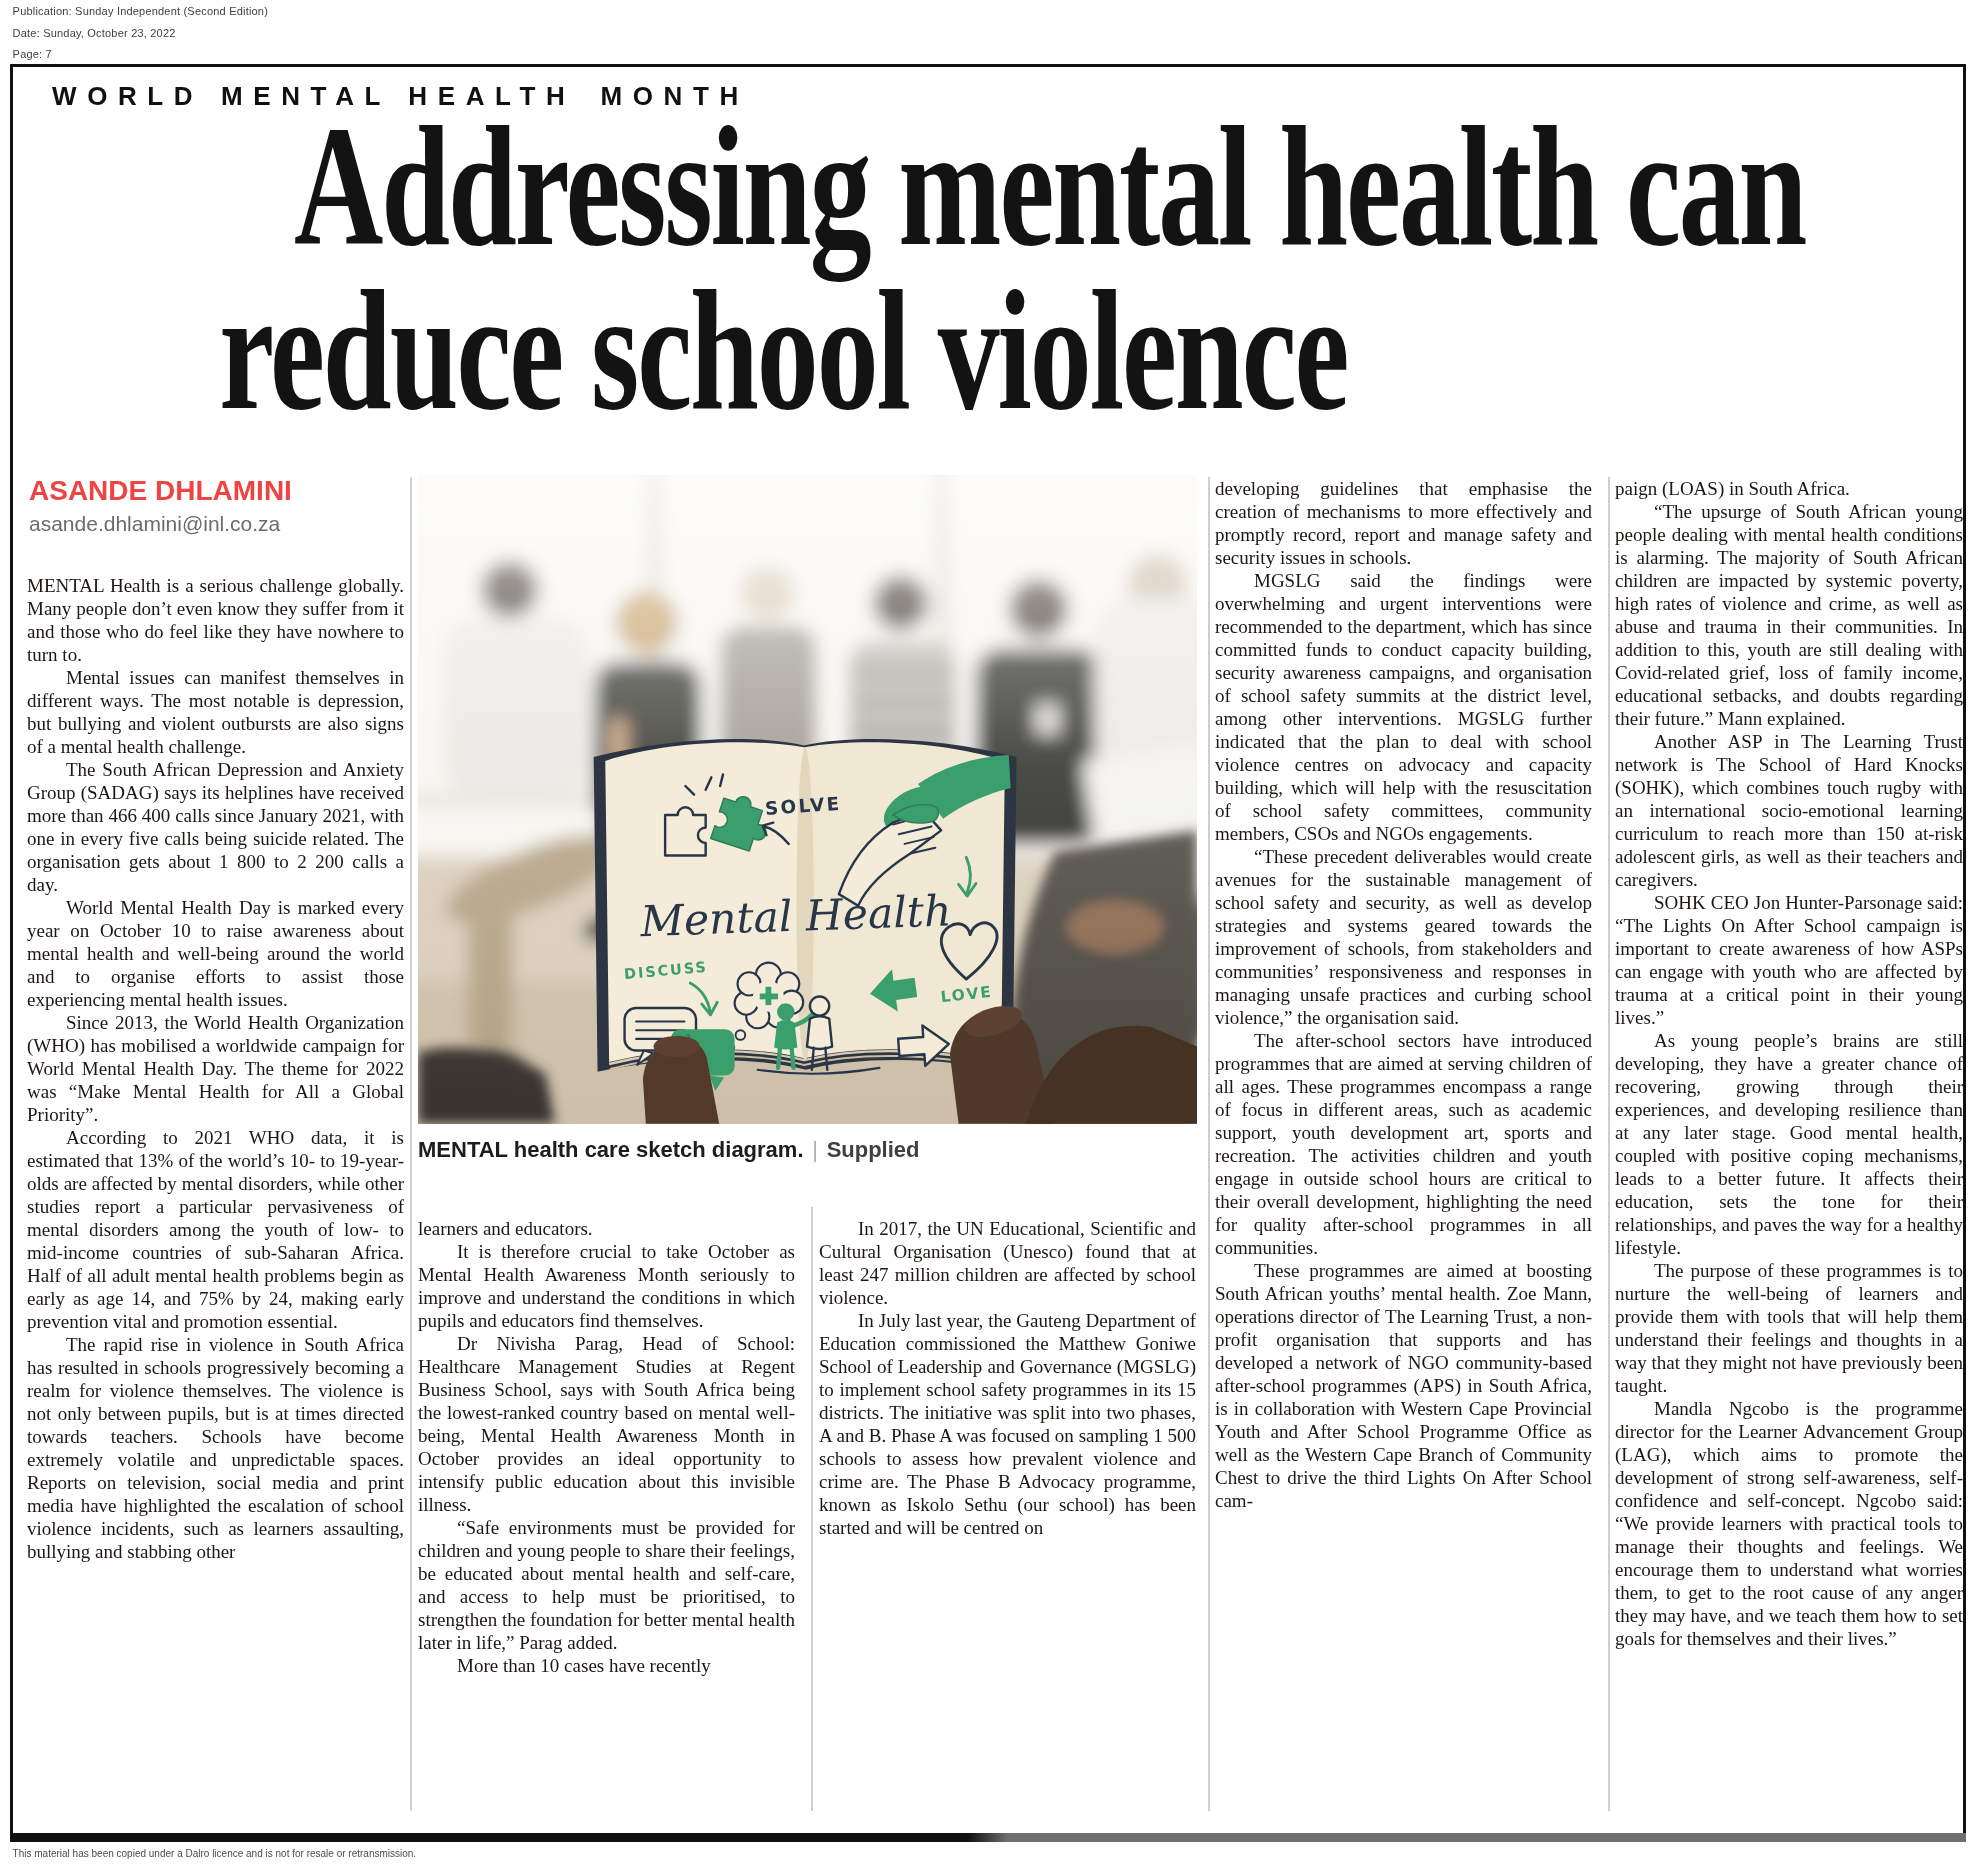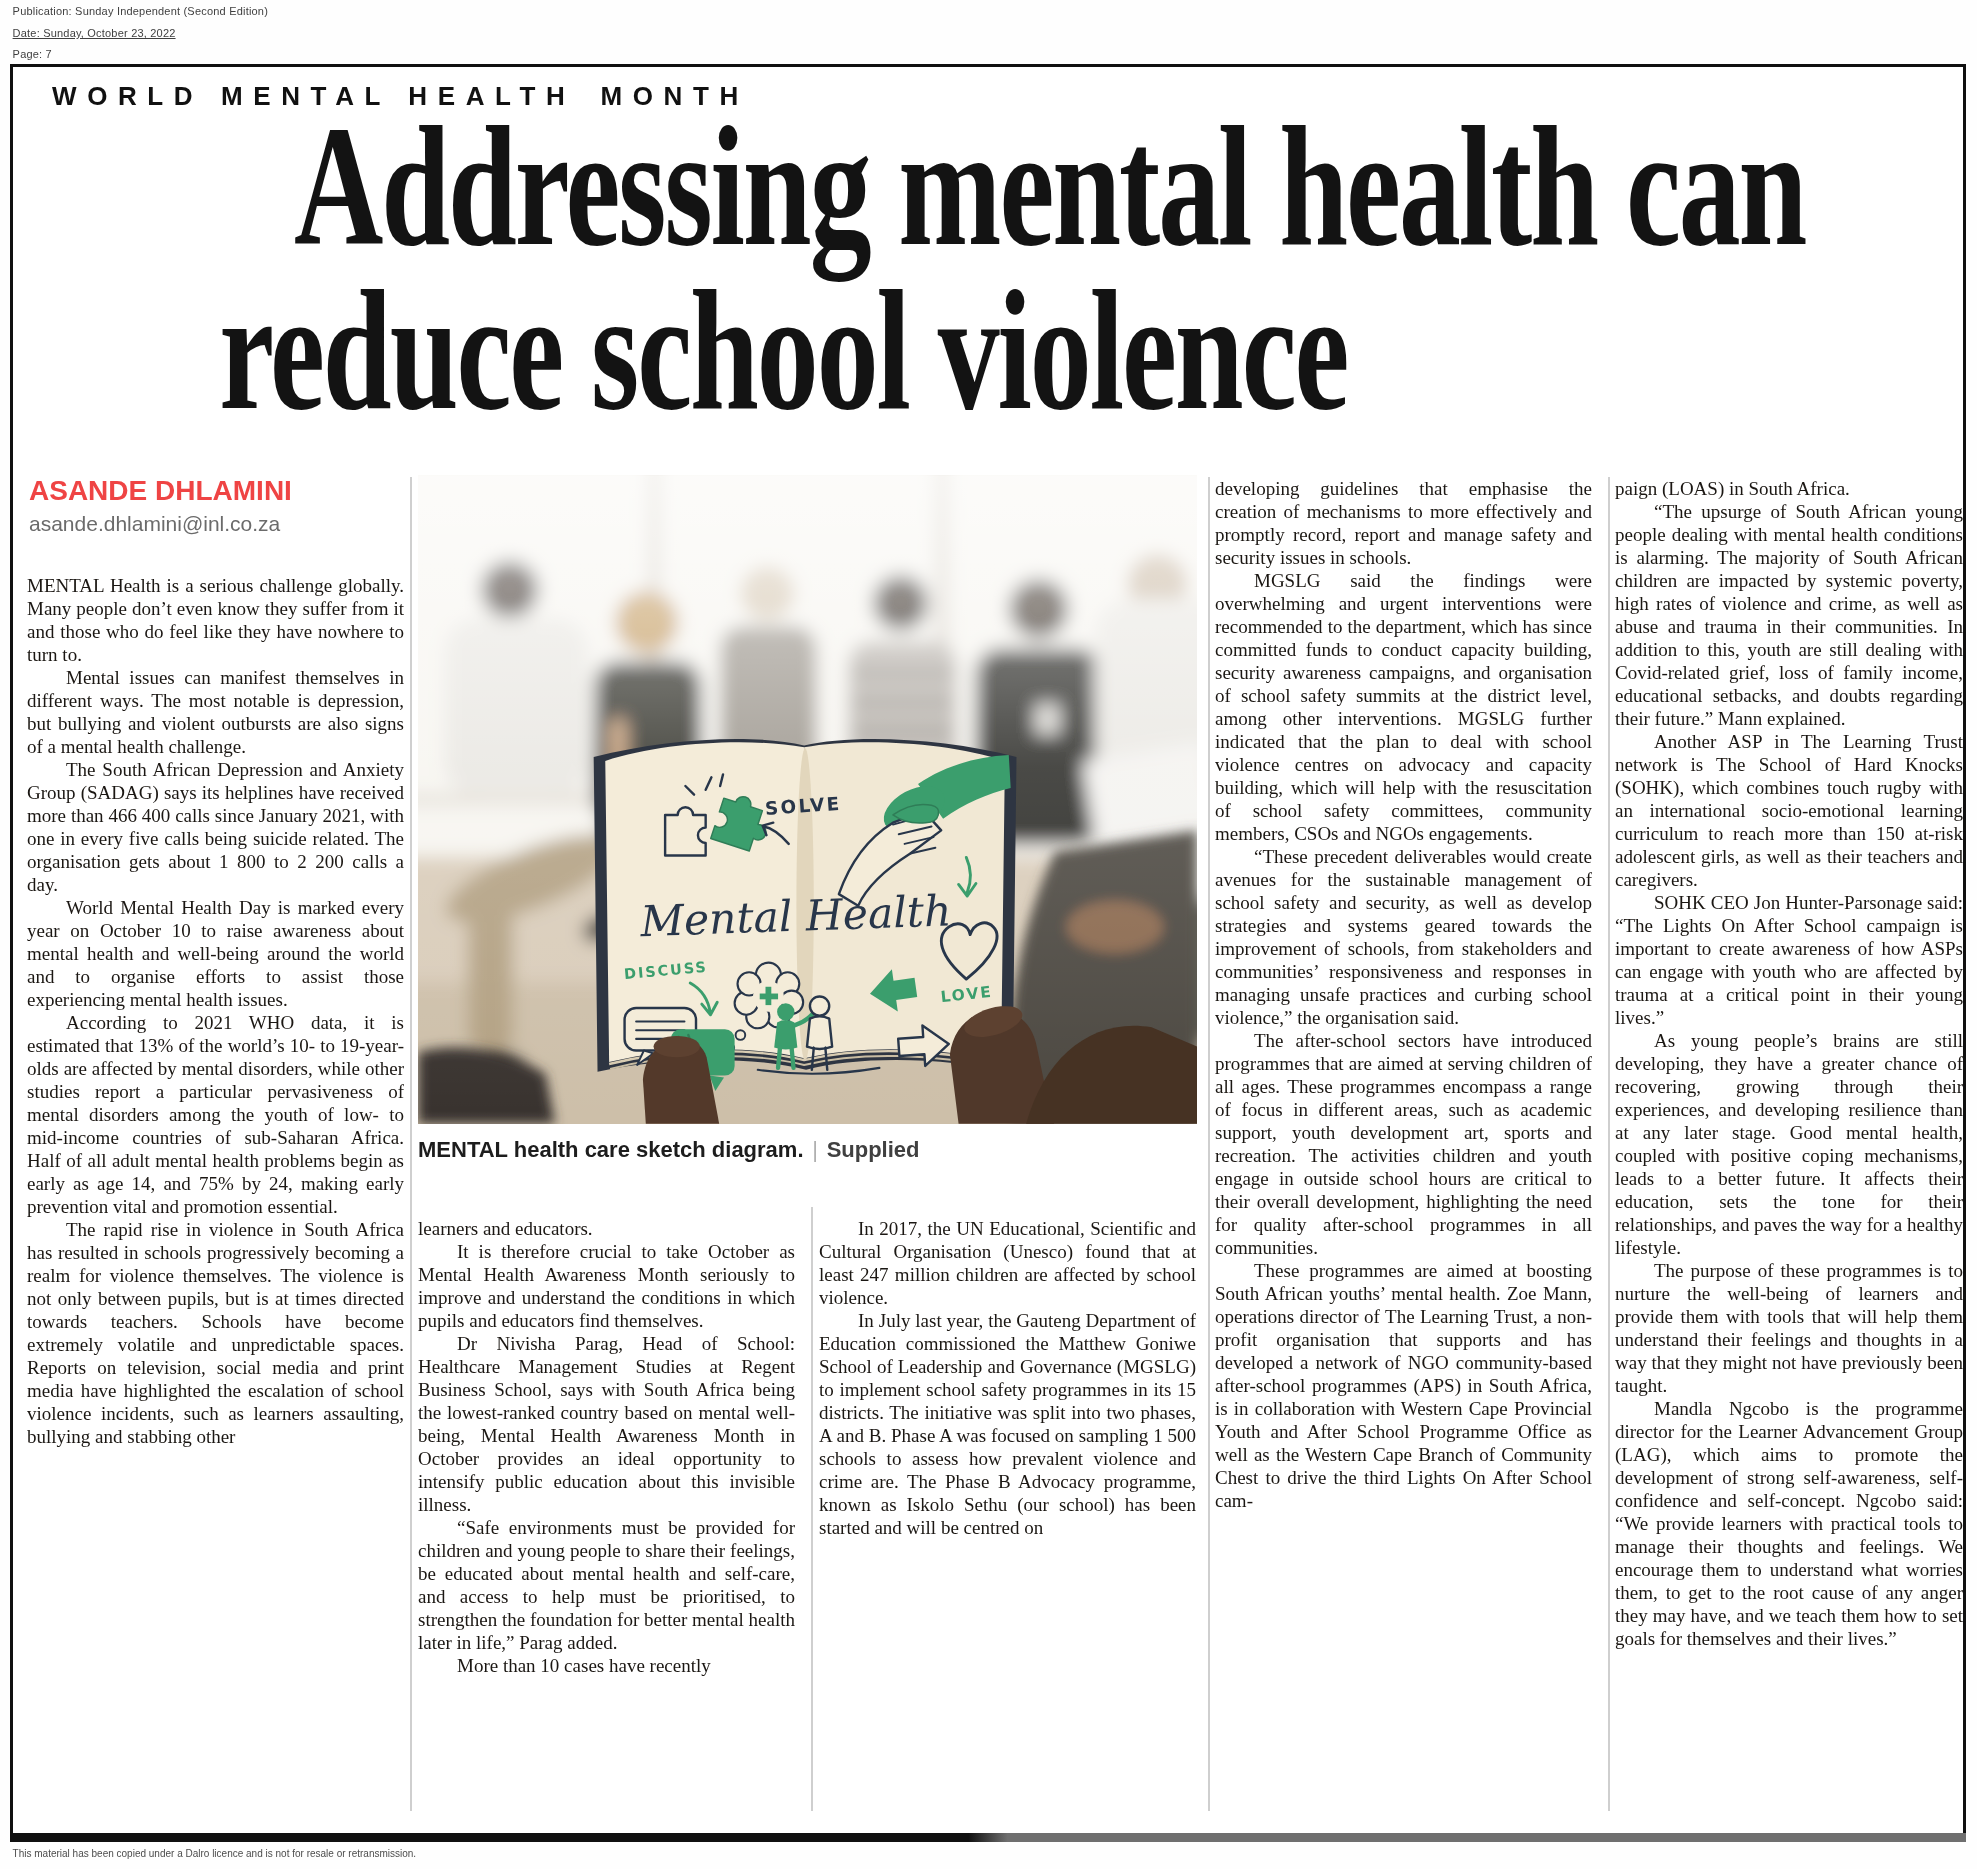--- a/index.html
+++ b/index.html
@@ -37,21 +37,21 @@
   #bottom-bar{position:absolute;left:9.7px;top:1833px;width:1956px;height:8.7px;
               background:linear-gradient(to right,#101010 0%,#101010 49%,#6f6f6f 51%,#6f6f6f 100%);}
   #footer-note{position:absolute;left:12.6px;top:1848px;font-size:10px;color:#4c4c4c;}
 </style>
 </head>
 <body>
 
 <div id="page">
 
   <div class="meta-line" style="top:4.8px;">Publication: Sunday Independent (Second Edition)</div>
-  <div class="meta-line" style="top:27px;text-decoration:underline;">Date: Sunday, October 23, 2022</div>
+  <div class="meta-line" style="top:27px;">Date: Sunday, October 23, 2022</div>
   <div class="meta-line" style="top:48px;">Page: 7</div>
 
   <div id="article-box"></div>
 
   <div id="kicker">
     <span>WORLD MENTAL HEALTH</span><span class="k2">MONTH</span>
   </div>
 
   <div id="headline">
     <div class="hl"><span>Addressing mental health can</span></div>
@@ -228,20 +228,21 @@
   <div class="vrule" style="left:410px;top:477px;height:1334px;"></div>
   <div class="vrule" style="left:811px;top:1207px;height:604px;"></div>
   <div class="vrule" style="left:1208px;top:477px;height:1334px;"></div>
   <div class="vrule" style="left:1608px;top:477px;height:1334px;"></div>
 
   <div id="col1" class="bodycol">
     <p class="ni">MENTAL Health is a serious challenge globally. Many people don’t even know they suffer from it and those who do feel like they have nowhere to turn to.</p>
     <p>Mental issues can manifest themselves in different ways. The most notable is depression, but bullying and violent outbursts are also signs of a mental health challenge.</p>
     <p>The South African Depression and Anxiety Group (SADAG) says its helplines have received more than 466 400 calls since January 2021, with one in every five calls being suicide related. The organisation gets about 1 800 to 2 200 calls a day.</p>
     <p>World Mental Health Day is marked every year on October 10 to raise awareness about mental health and well-being around the world and to organise efforts to assist those experiencing mental health issues.</p>
+    <p>Since 2013, the World Health Organization (WHO) has mobilised a worldwide campaign for World Mental Health Day. The theme for 2022 was “Make Mental Health for All a Global Priority”.</p>
     <p>According to 2021 WHO data, it is estimated that 13% of the world’s 10- to 19-year-olds are affected by mental disorders, while other studies report a particular pervasiveness of mental disorders among the youth of low- to mid-income countries of sub-Saharan Africa. Half of all adult mental health problems begin as early as age 14, and 75% by 24, making early prevention vital and promotion essential.</p>
     <p>The rapid rise in violence in South Africa has resulted in schools progressively becoming a realm for violence themselves. The violence is not only between pupils, but is at times directed towards teachers. Schools have become extremely volatile and unpredictable spaces. Reports on television, social media and print media have highlighted the escalation of school violence incidents, such as learners assaulting, bullying and stabbing other</p>
   </div>
 
   <div id="col2" class="bodycol">
     <p class="ni">learners and educators.</p>
     <p>It is therefore crucial to take October as Mental Health Awareness Month seriously to improve and understand the conditions in which pupils and educators find themselves.</p>
     <p>Dr Nivisha Parag, Head of School: Healthcare Management Studies at Regent Business School, says with South Africa being the lowest-ranked country based on mental well-being, Mental Health Awareness Month in October provides an ideal opportunity to intensify public education about this invisible illness.</p>
     <p>“Safe environments must be provided for children and young people to share their feelings, be educated about mental health and self-care, and access to help must be prioritised, to strengthen the foundation for better mental health later in life,” Parag added.</p>
     <p>More than 10 cases have recently</p>

